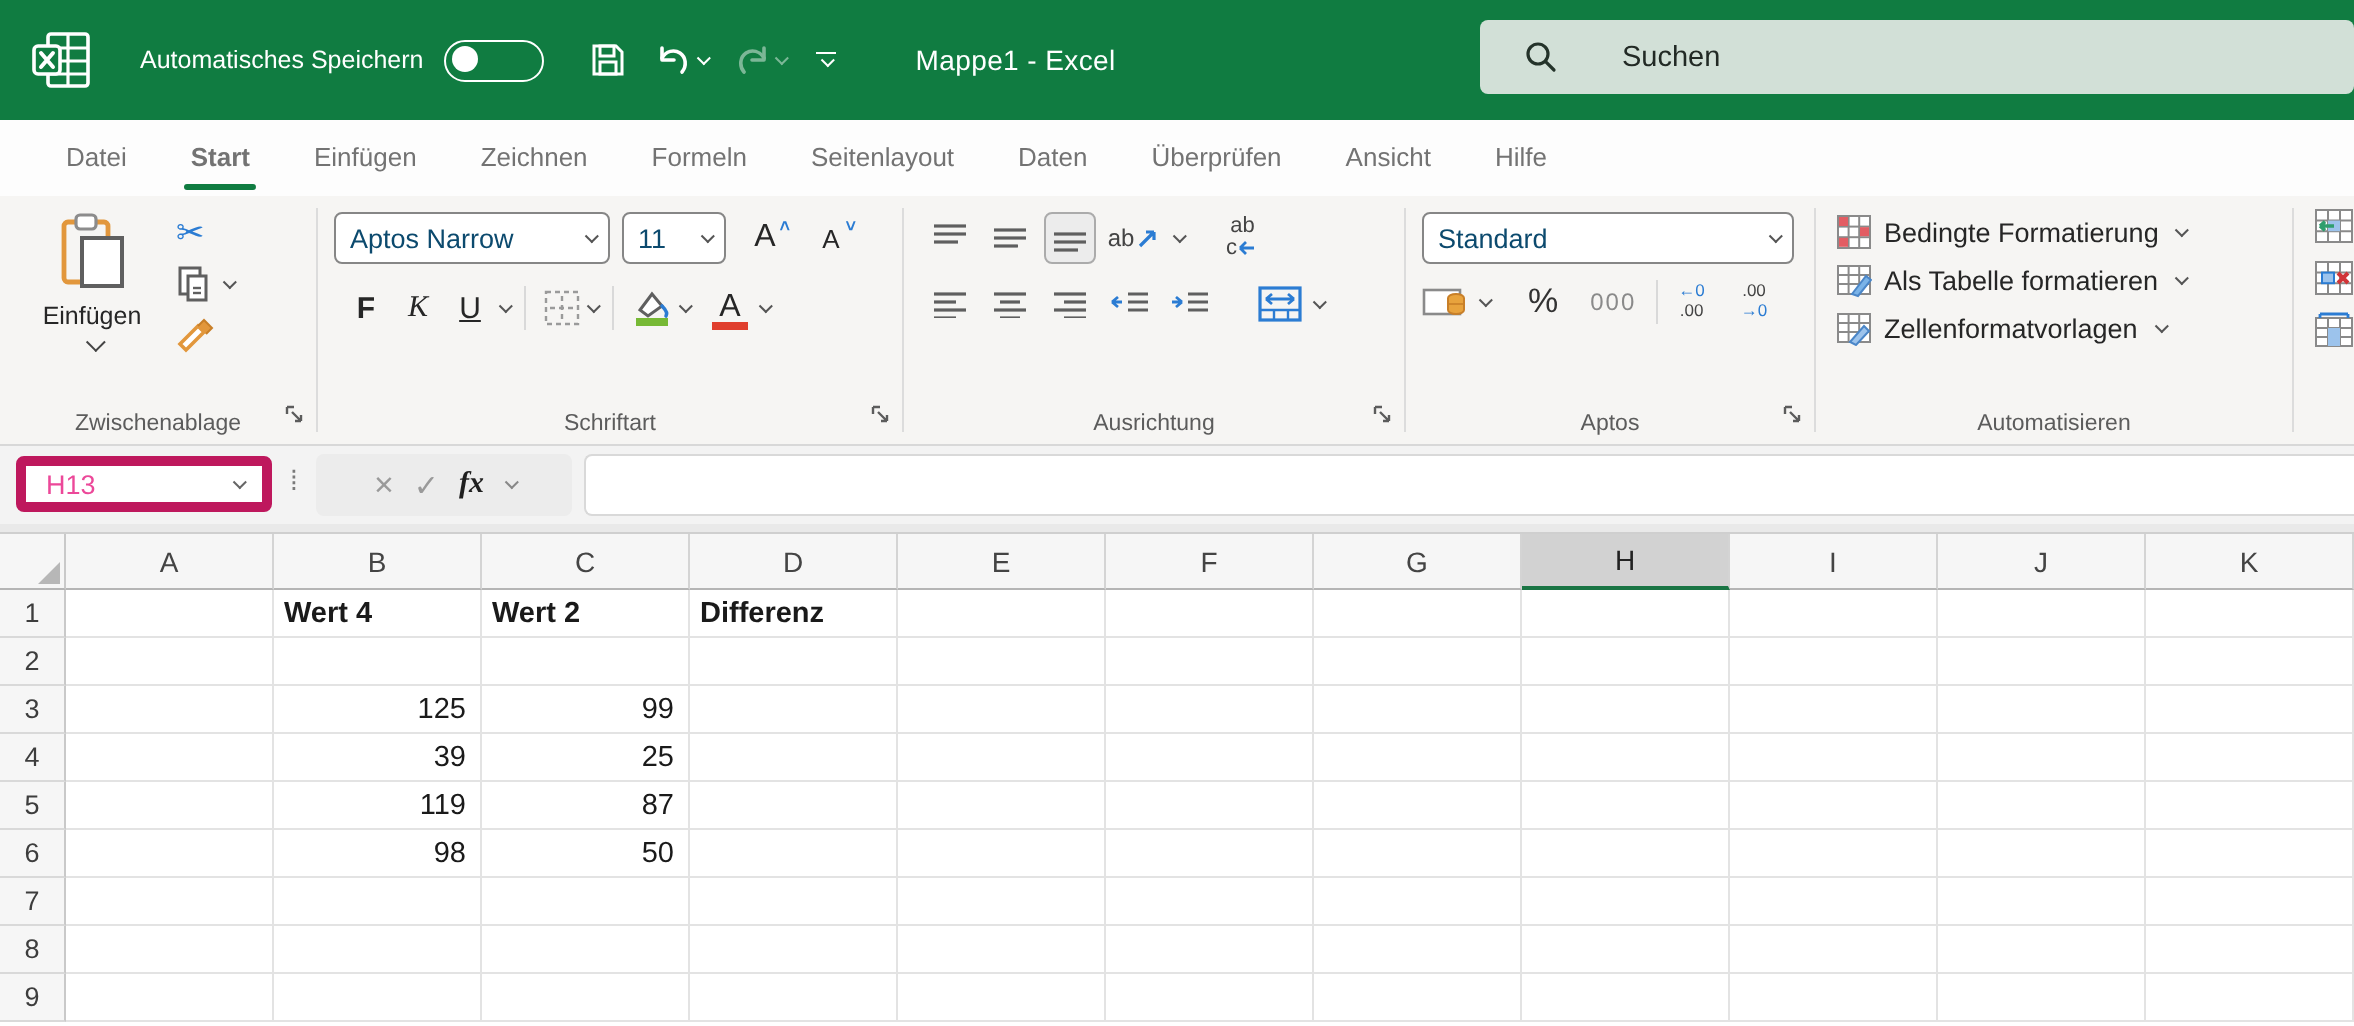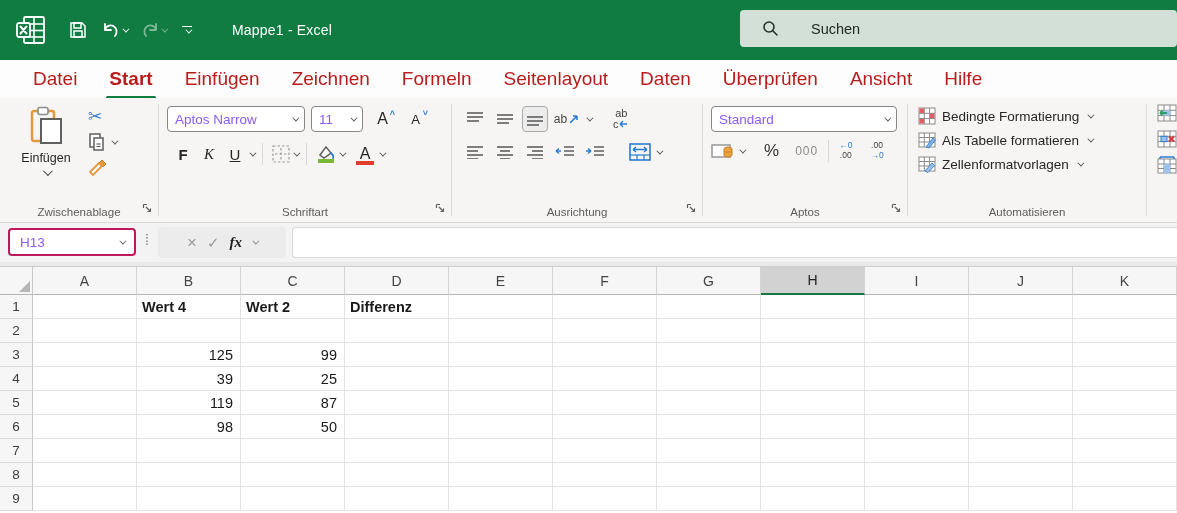--- a/index.html
+++ b/index.html
@@ -20,21 +20,21 @@
   .chev.small { width:5px; height:5px; }
   .dim { opacity:.45; }
   .overflow-ic { display:flex; flex-direction:column; align-items:center; color:#fff; margin-left:8px; }
   .overflow-ic .bar { width:10px; height:1.6px; background:#fff; margin-bottom:2px; }
   .doc-title { margin-left:40px; font-size:14px; letter-spacing:.2px; white-space:nowrap; }
   .searchbox { position:absolute; left:740px; top:10px; width:437px; height:37px; background:#d2e0d7; border-radius:4px; display:flex; align-items:center; padding-left:22px; gap:32px; color:#24332a; }
   .searchbox .ph { font-size:14.5px; color:#222a25; }
 
   
   .tabrow { height:38px; background:#fdfdfd; display:flex; align-items:center; padding-left:20px; gap:6px; }
-  .tab { position:relative; font-size:19px; color:#b91c1c; padding:9px 13px 10px; cursor:pointer; white-space:nowrap; }
+  .tab { position:relative; font-size:13px; color:#737373; padding:9px 13px 10px; cursor:pointer; white-space:nowrap; }
   .tab.active { font-weight:700; }
   .tab.active::after { content:""; position:absolute; left:10px; right:10px; bottom:1px; height:3px; border-radius:2px; background:#107C41; }
 
   
   .ribbon { position:relative; height:125px; background:#f6f5f3; border-bottom:1px solid #d8d8d8; display:flex; }
   .rgroup { position:relative; height:100%; padding-top:8px; }
   .rg-div { width:1px; background:#dcdcdc; margin:6px 0; }
   .rg-label { position:absolute; left:0; right:0; bottom:4px; text-align:center; font-size:11.5px; color:#5c5c5c; }
   .launcher { position:absolute; right:6px; bottom:5px; color:#5c5c5c; cursor:pointer; }
   .icbtn { display:inline-flex; align-items:center; justify-content:center; border-radius:3px; cursor:pointer; color:#3b3b3b; }
@@ -43,21 +43,21 @@
   .g-clip { width:158px; display:flex; }
   .paste-btn { width:64px; margin-left:14px; display:flex; flex-direction:column; align-items:center; cursor:pointer; }
   .paste-btn .plabel { font-size:12.5px; color:#262626; margin-top:5px; }
   .paste-btn .chev { color:#444; margin-top:4px; }
   .clip-small { display:flex; flex-direction:column; margin-left:10px; margin-top:2px; gap:7px; }
   .clip-row { display:flex; align-items:center; gap:5px; }
   .scissors { color:#2b7cd3; font-size:17px; line-height:1; }
 
   
   .g-font { width:292px; }
-  .combo { background:#fff; border:1px solid #868686; border-radius:4px; height:26px; display:flex; align-items:center; padding:0 7px; font-size:13.5px; color:#8b5cf6; cursor:pointer; }
+  .combo { background:#fff; border:1px solid #868686; border-radius:4px; height:26px; display:flex; align-items:center; padding:0 7px; font-size:13.5px; color:#0c4a6e; cursor:pointer; }
   .combo .chev { margin-left:auto; color:#555; }
   .font-row1 { display:flex; align-items:center; margin-left:8px; gap:6px; }
   .font-row2 { display:flex; align-items:center; margin-left:12px; margin-top:9px; gap:2px; }
   .fbtn { font-size:15px; color:#262626; width:24px; height:24px; display:flex; align-items:center; justify-content:center; cursor:pointer; }
   .sizebtn { position:relative; width:27px; height:24px; display:flex; align-items:center; justify-content:center; font-size:16px; color:#262626; cursor:pointer; }
   .sizebtn .caret { position:absolute; top:1px; right:1px; color:#2b7cd3; font-size:9px; font-weight:700; }
   .vline { width:1px; height:22px; background:#d9d9d9; margin:0 6px; }
   .underbar { position:relative; }
   .underbar .bar { position:absolute; left:3px; right:3px; bottom:2px; height:4px; }
 
@@ -81,21 +81,21 @@
   .style-row { display:flex; align-items:center; gap:6px; margin-left:10px; height:24px; cursor:pointer; }
   .style-row .slabel { font-size:13.5px; color:#262626; white-space:nowrap; }
   .style-row .chev { color:#444; margin-left:2px; }
 
   
   .g-cells { flex:1; padding-top:6px; }
   .cells-col { display:flex; flex-direction:column; gap:8px; margin-left:10px; }
 
   
   .fbar { position:relative; height:39px; background:#f3f3f3; display:flex; align-items:center; }
-  .namebox { position:absolute; left:8px; top:5px; width:128px; height:28px; background:#fff; border:2px solid #be185d; border-radius:4px; display:flex; align-items:center; padding:0 10px; font-size:13.5px; color:#8b5cf6; cursor:pointer; }
+  .namebox { position:absolute; left:8px; top:5px; width:128px; height:28px; background:#fff; border:5px solid #be185d; border-radius:4px; display:flex; align-items:center; padding:0 10px; font-size:13.5px; color:#ec4899; cursor:pointer; }
   .namebox .chev { margin-left:auto; color:#666; }
   .fdots { position:absolute; left:145px; top:9px; color:#7a7a7a; font-size:14px; letter-spacing:0; }
   .fxgroup { position:absolute; left:158px; top:4px; width:128px; height:31px; background:#ececec; border-radius:4px; display:flex; align-items:center; justify-content:center; gap:10px; }
   .fx-x { color:#9a9a9a; font-size:17px; cursor:pointer; }
   .fx-check { color:#9a9a9a; font-size:15px; cursor:pointer; }
   .fx { font-family:"Liberation Serif", serif; font-style:italic; font-weight:700; font-size:15px; color:#1f1f1f; cursor:pointer; }
   .fxgroup .chev { color:#888; }
   .finput { position:absolute; left:292px; top:4px; right:0; height:31px; background:#fff; border:1px solid #d9d9d9; border-right:none; border-radius:4px 0 0 4px; font-size:13.5px; padding:0 8px; color:#1f1f1f; }
   .fbar-gap { height:5px; background:#e9e9e9; border-bottom:1px solid #cfcfcf; }
 
@@ -121,20 +121,26 @@
     <svg class="xl-logo" viewBox="0 0 30 30">
       <rect x="8" y="2" width="20" height="26" rx="1.5" fill="none" stroke="#fff" stroke-width="1.8"></rect>
       <line x1="18" y1="2" x2="18" y2="28" stroke="#fff" stroke-width="1.6"></line>
       <line x1="8" y1="9" x2="28" y2="9" stroke="#fff" stroke-width="1.6"></line>
       <line x1="8" y1="15.5" x2="28" y2="15.5" stroke="#fff" stroke-width="1.6"></line>
       <line x1="8" y1="22" x2="28" y2="22" stroke="#fff" stroke-width="1.6"></line>
       <rect x="1" y="8" width="13" height="14" rx="2" fill="#107C41" stroke="#fff" stroke-width="1.8"></rect>
       <path d="M4.5 11.5 L10.5 18.5 M10.5 11.5 L4.5 18.5" stroke="#fff" stroke-width="2" stroke-linecap="round"></path>
     </svg>
 
+    <div class="autosave">
+      <span class="autosave-label">Automatisches Speichern</span>
+      <div class="toggle">
+          <div class="knob"></div>
+        </div>
+    </div>
 
     <div class="qat">
       <div class="btn">
         <svg width="20" height="20" viewBox="0 0 20 20">
           <path d="M3 3 h11 l3 3 v11 h-14 z" fill="none" stroke="#fff" stroke-width="1.5"></path>
           <rect x="6" y="3" width="7" height="5" fill="none" stroke="#fff" stroke-width="1.5"></rect>
           <rect x="6" y="11" width="8" height="6" fill="none" stroke="#fff" stroke-width="1.5"></rect>
         </svg>
       </div>
       <div class="btn">

